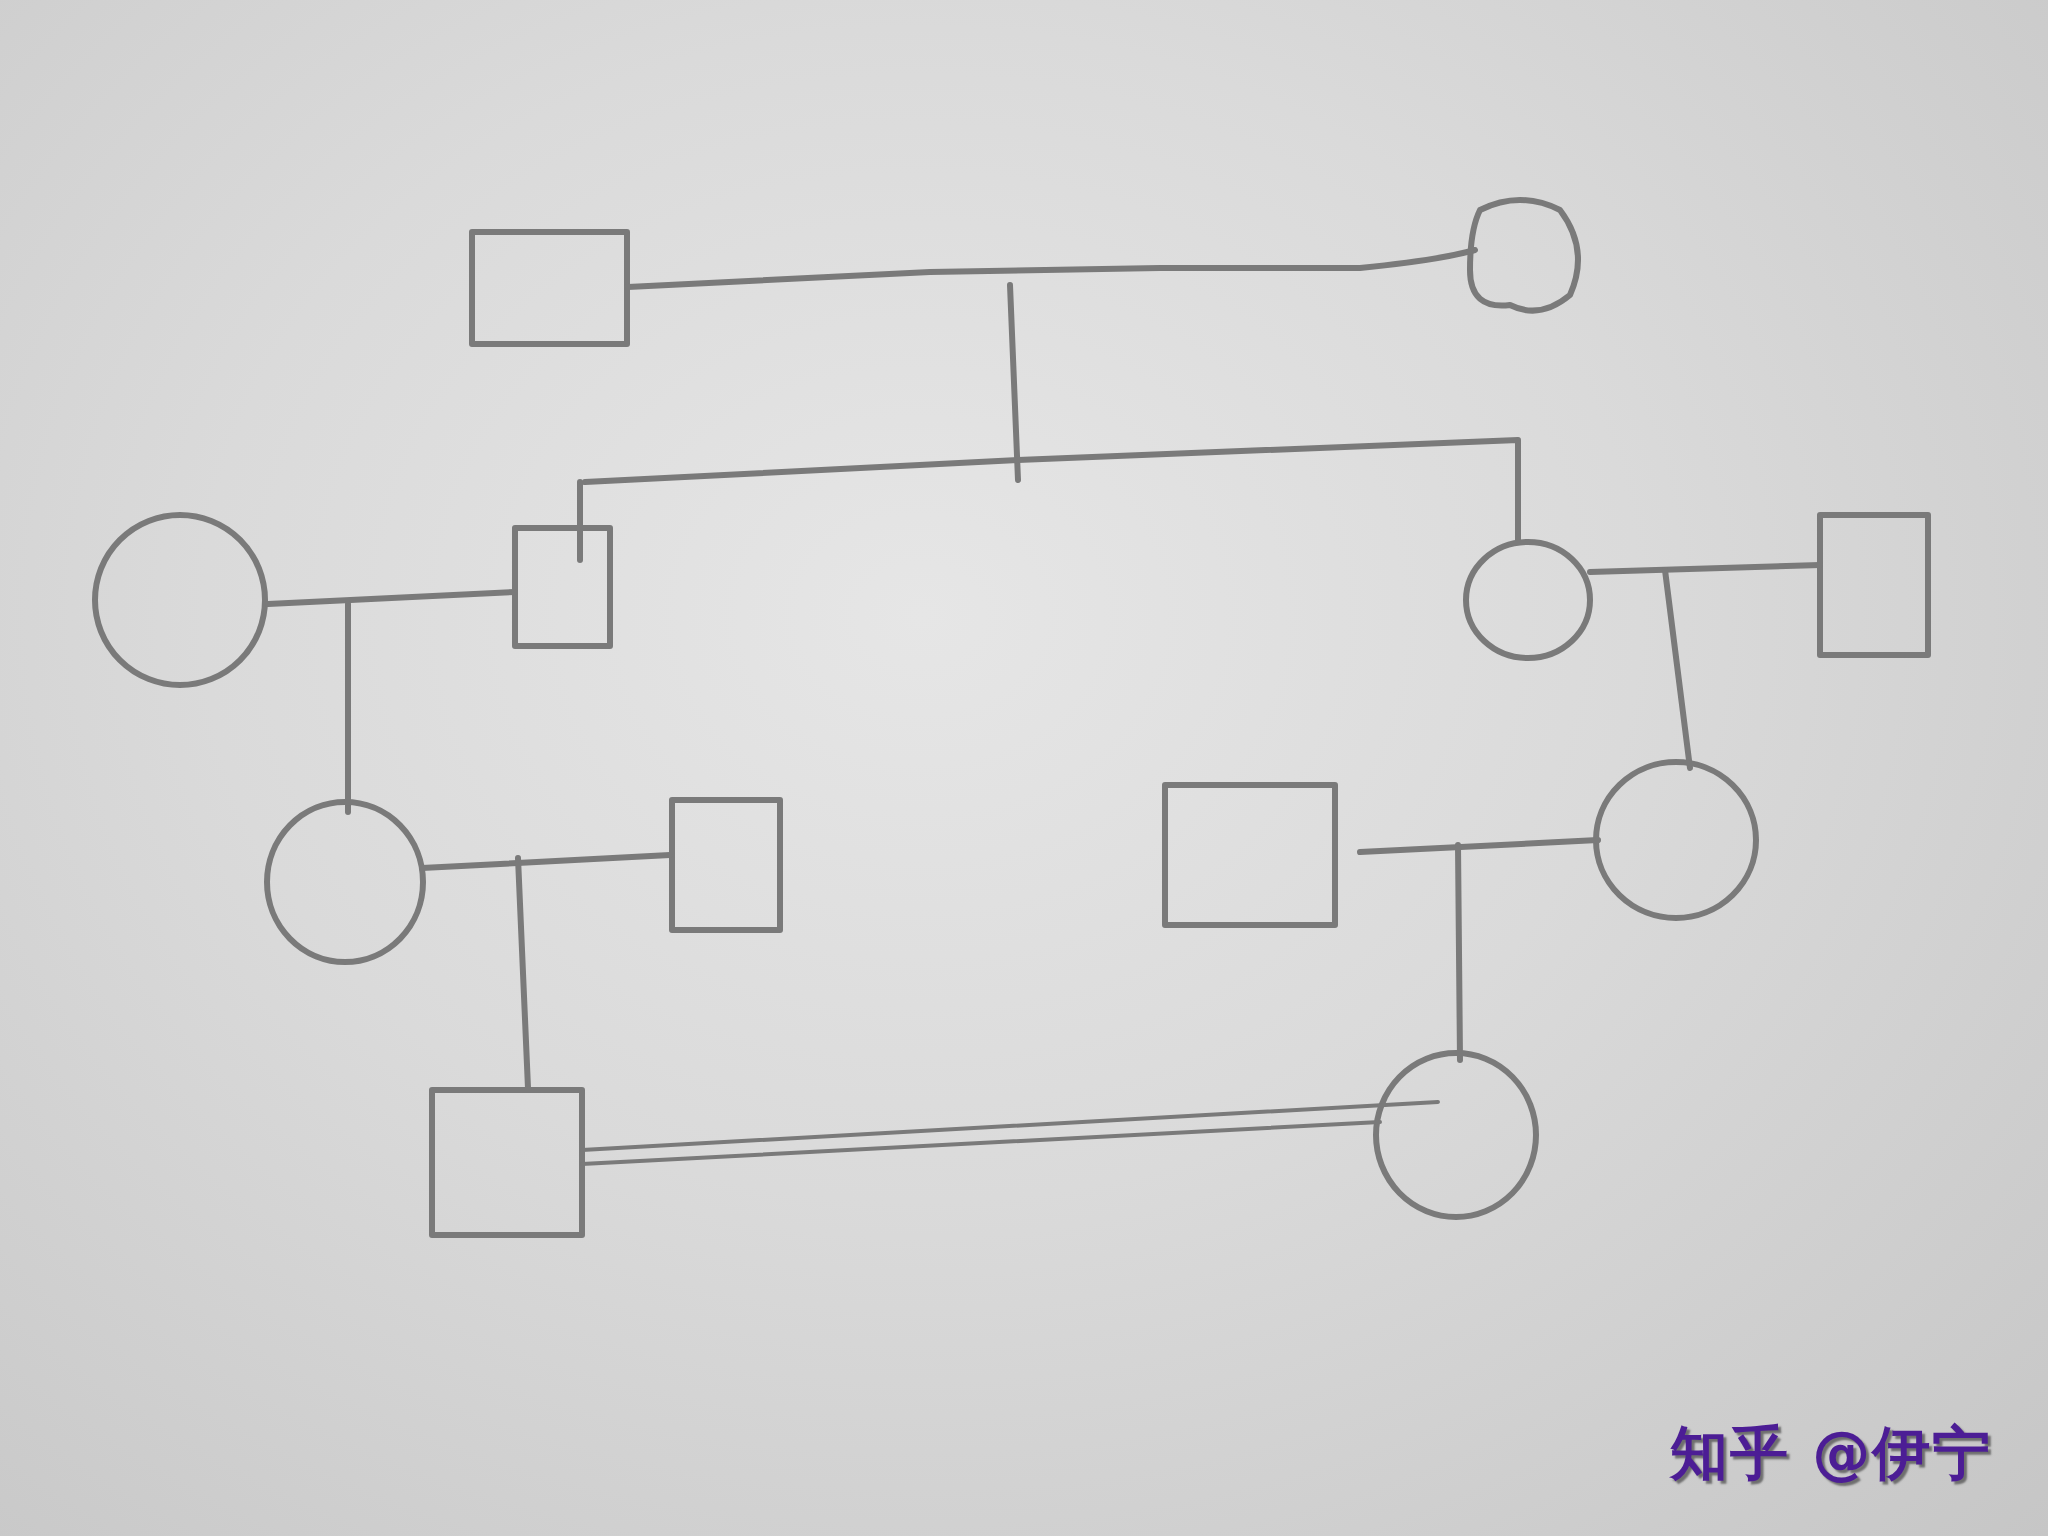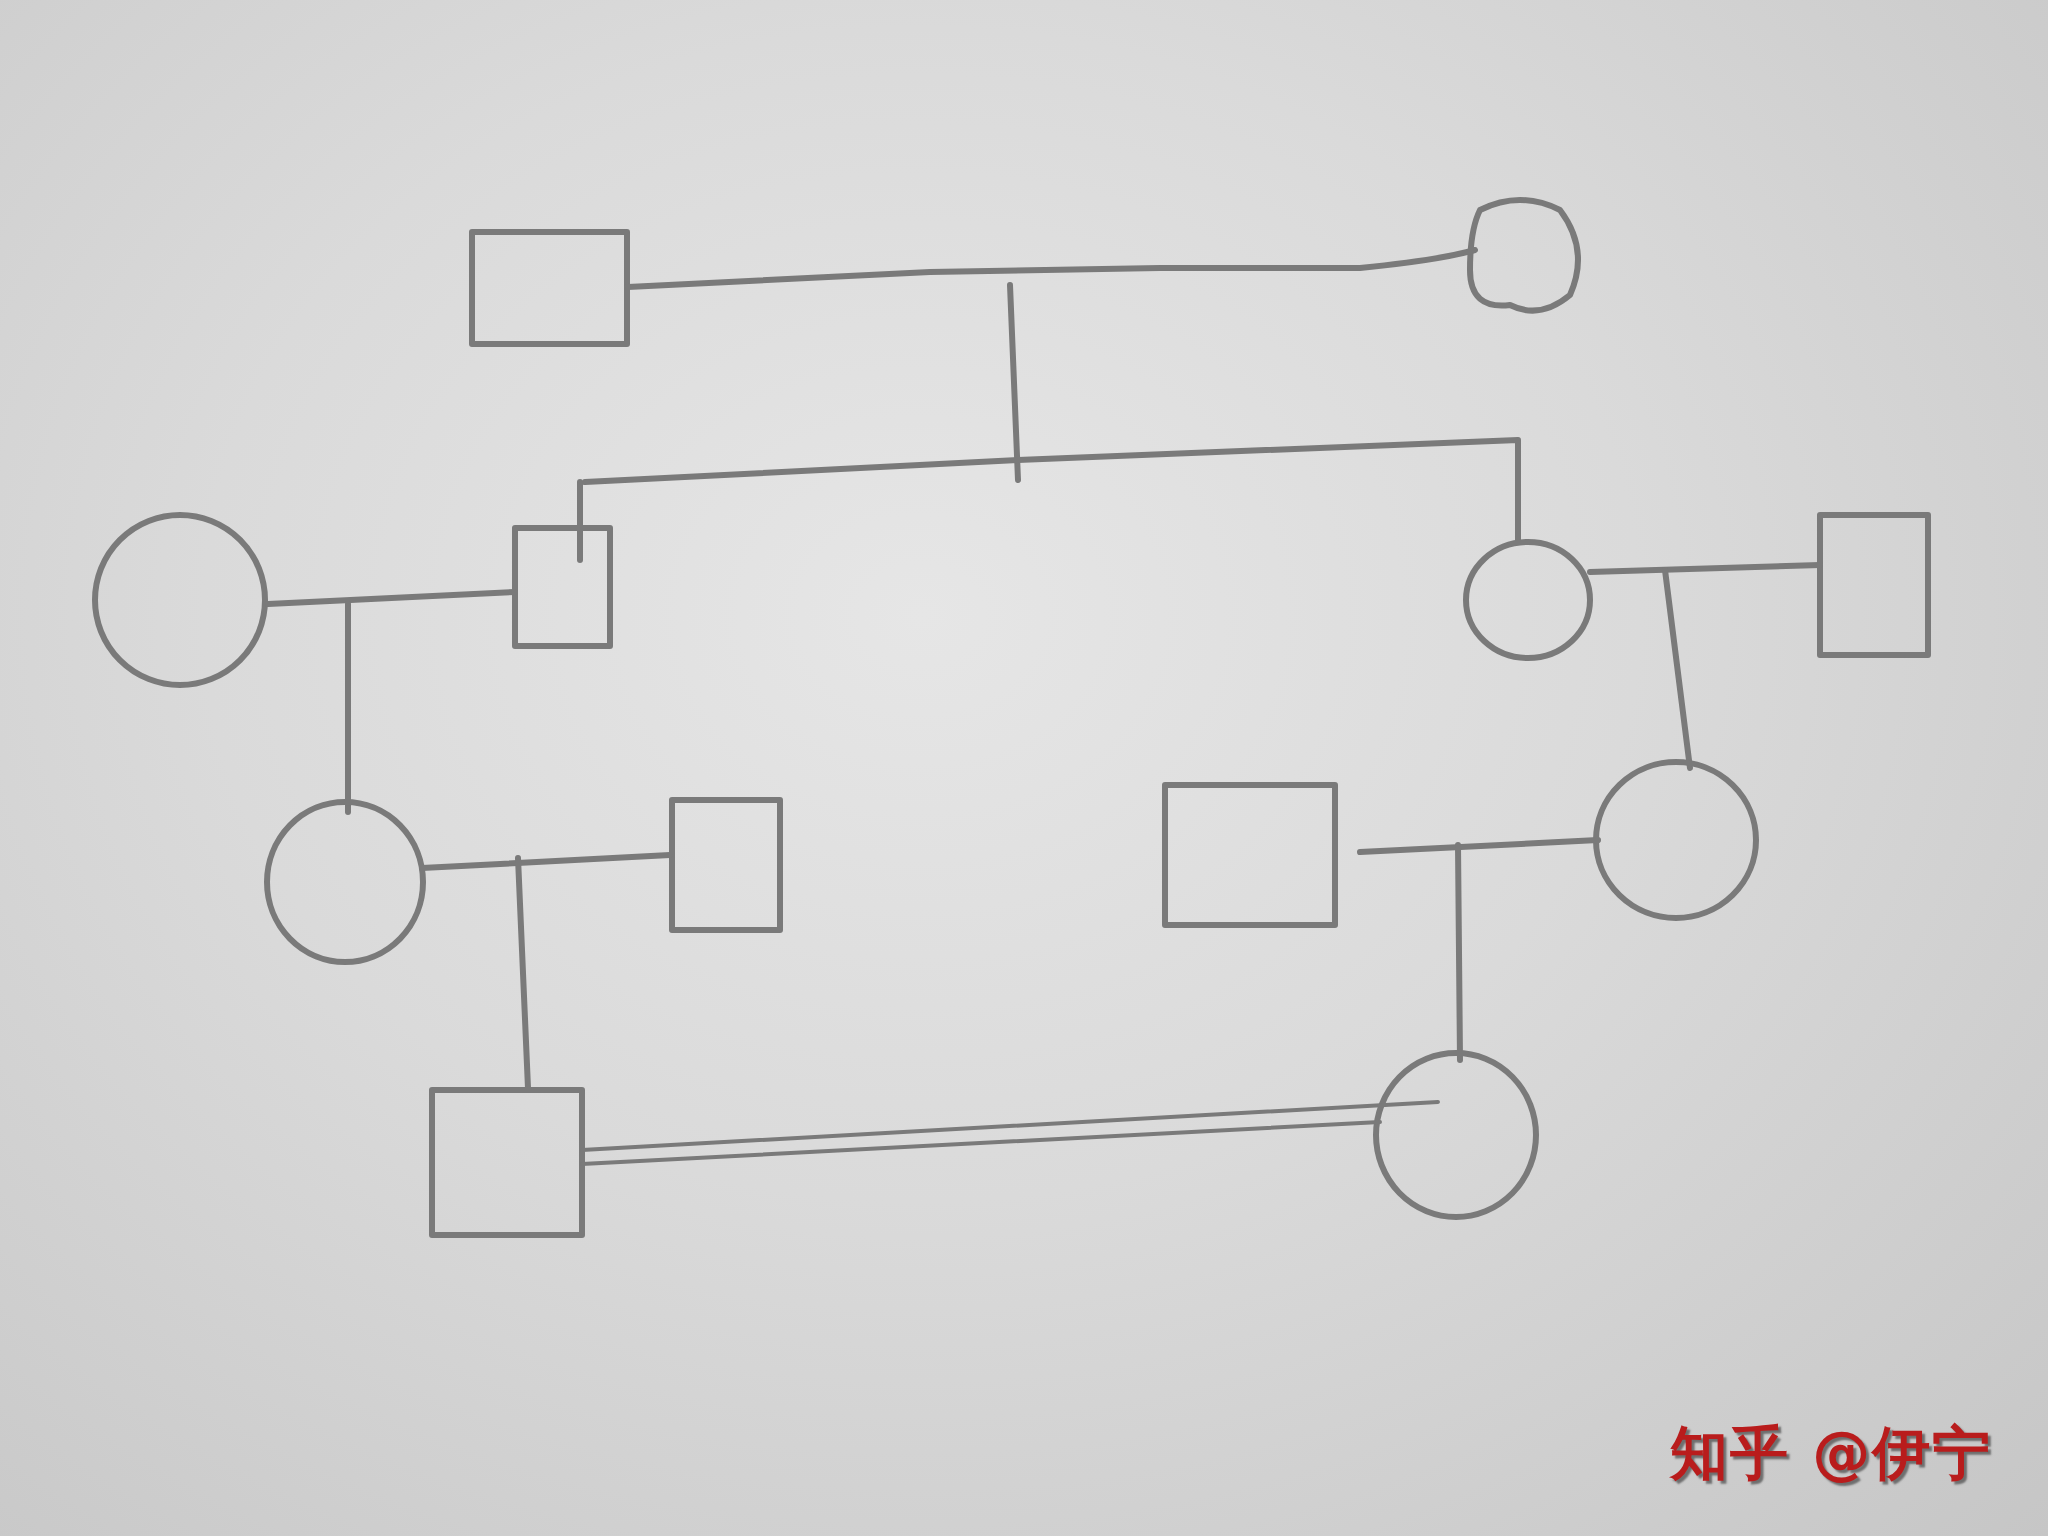--- a/index.html
+++ b/index.html
@@ -1,21 +1,21 @@
 <!DOCTYPE html>
 <html><head>
 <meta charset="utf-8">
 <style>
   html,body{margin:0;padding:0;}
   body{width:2048px;height:1536px;overflow:hidden;background:#c9c9c9;}
   .paper{position:absolute;left:0;top:0;width:2048px;height:1536px;
     background:radial-gradient(ellipse at 45% 40%, #e6e6e6 0%, #dadada 45%, #c6c6c6 100%);}
   svg{position:absolute;left:0;top:0;}
   .watermark{position:absolute;left:1670px;top:1415px;font-family:"DejaVu Sans",sans-serif;
-    font-size:58px;font-weight:bold;color:#b91c1c;letter-spacing:2px;
+    font-size:58px;font-weight:bold;color:#4c1d95;letter-spacing:2px;
     text-shadow:3px 3px 2px #6e6e6e;}
 </style>
 </head>
 <body>
 
 <div class="paper"></div>
 
 <svg width="2048" height="1536" viewBox="0 0 2048 1536" fill="none" stroke="#7a7a7a" stroke-width="6" stroke-linecap="round" stroke-linejoin="round">
 
   <rect x="472" y="232" width="155" height="112"></rect>

